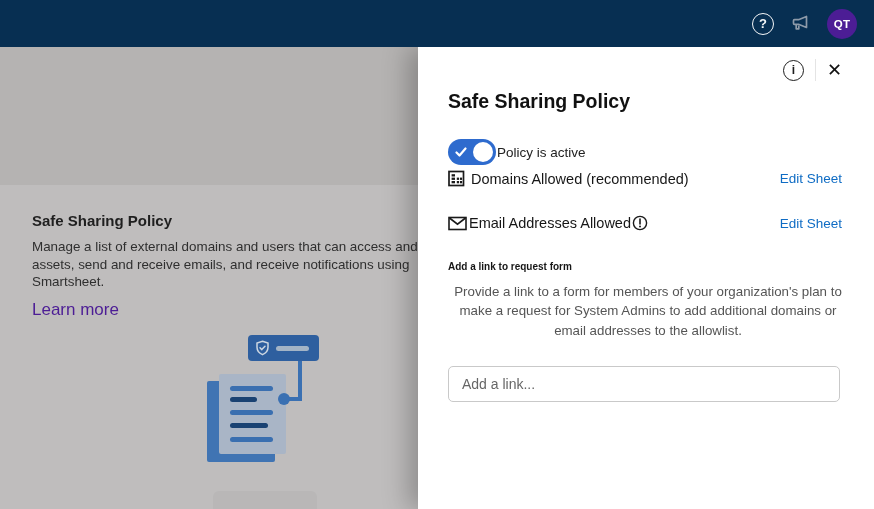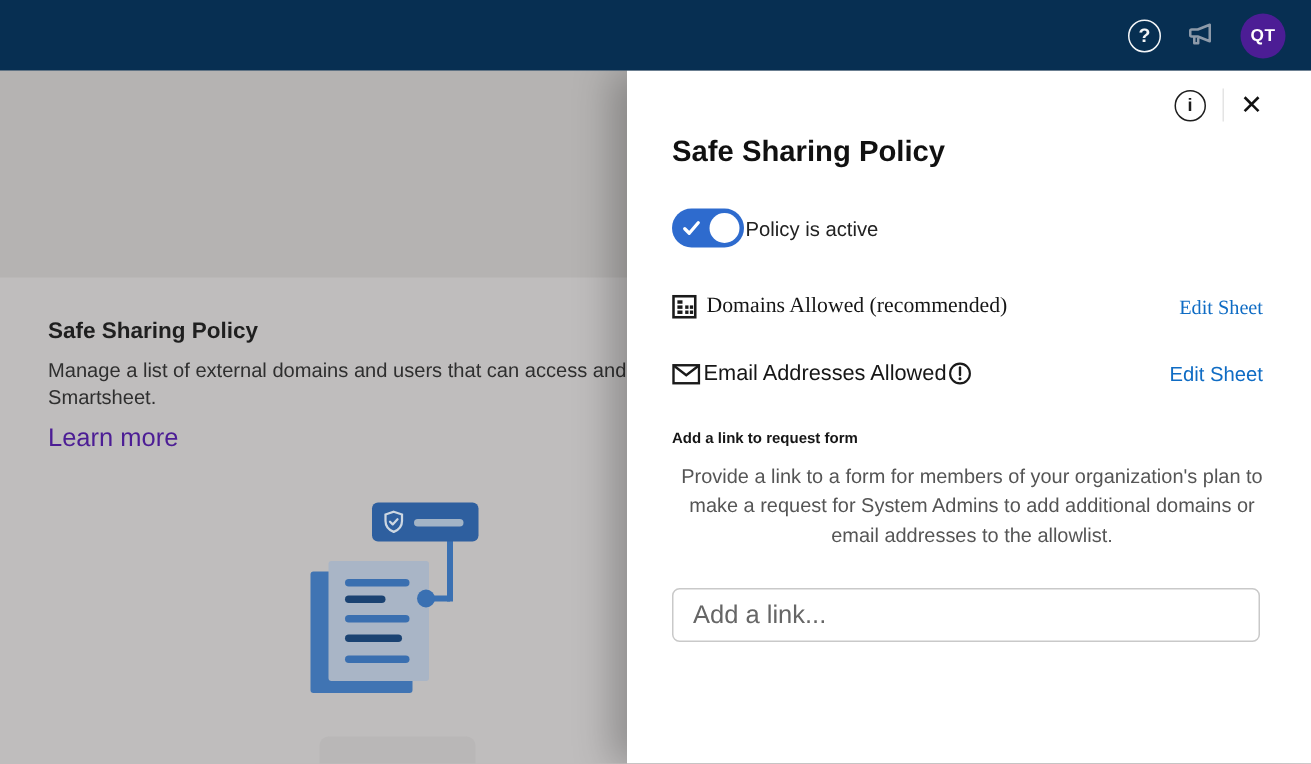--- a/index.html
+++ b/index.html
@@ -80,34 +80,34 @@
 
   .panel-title { margin-top:7px; font-size:19.5px; font-weight:700; color:#111111; }
 
   .toggle-row { margin-top:26px; display:flex; align-items:center; gap:1px; }
   .toggle { position:relative; width:48px; height:26px; border-radius:13px; background:#2e6bce; cursor:pointer; }
   .toggle-check { position:absolute; left:7px; top:7px; }
   .toggle-knob { position:absolute; right:3px; top:3px; width:20px; height:20px; border-radius:50%; background:#ffffff; }
   .toggle-label { font-size:13.5px; color:#222222; }
 
   .policy-row { display:flex; align-items:center; }
-  .policy-row.domains { margin-top:31px;font-family:Liberation Serif, serif; }
+  .policy-row.domains { margin-top:5px; }
   .policy-row.emails  { margin-top:28px; }
   .row-icon { display:flex; align-items:center; }
   .row-label { margin-left:6px; font-size:14.5px; color:#161616; }
   .row-suffix-icon { display:flex; align-items:center; margin-left:1px; }
   .row-spacer { flex:1; }
   .edit-link { font-size:13.5px; color:#0f6cc4; cursor:pointer; text-decoration:none; }
 
   .req-heading { margin-top:30px; font-size:10px; font-weight:700; color:#161616; }
   .req-desc { margin-top:10px; width:400px; font-size:13.3px; line-height:1.46; color:#555555;text-align:center; }
   .link-input {
     margin-top:26px; width:392px; height:36px;
     border:1px solid #c9c9c9; border-radius:5px; padding:0 13px;
-    font-family:inherit; font-size:17px; color:#222222; outline:none; background:#ffffff;
+    font-family:inherit; font-size:14px; color:#222222; outline:none; background:#ffffff;
   }
   .link-input::placeholder { color:#666666; }
 </style>
 </head>
 <body>
 
 <div class="topbar">
   <div class="help-circle">
     <span>?</span>
   </div>
@@ -121,20 +121,21 @@
     <span>QT</span>
   </div>
 </div>
 
 <div class="page">
   <div class="page-header-block"></div>
 
   <div class="page-text">
     <div class="page-heading">Safe Sharing Policy</div>
     <div class="page-desc-line">Manage a list of external domains and users that can access and</div>
+    <div class="page-desc-line">assets, send and receive emails, and receive notifications using</div>
     <div class="page-desc-line">Smartsheet.</div>
     <a class="learn-more">Learn more</a>
   </div>
 
   <div class="ill-back-doc"></div>
   <div class="ill-front-doc">
     <div class="doc-line" style="top:12px; width:43px; background:#3a6fb0;"></div>
     <div class="doc-line" style="top:23px; width:27px; background:#1a4272;"></div>
     <div class="doc-line" style="top:36px; width:43px; background:#3a6fb0;"></div>
     <div class="doc-line" style="top:49px; width:38px; background:#1a4272;"></div>

